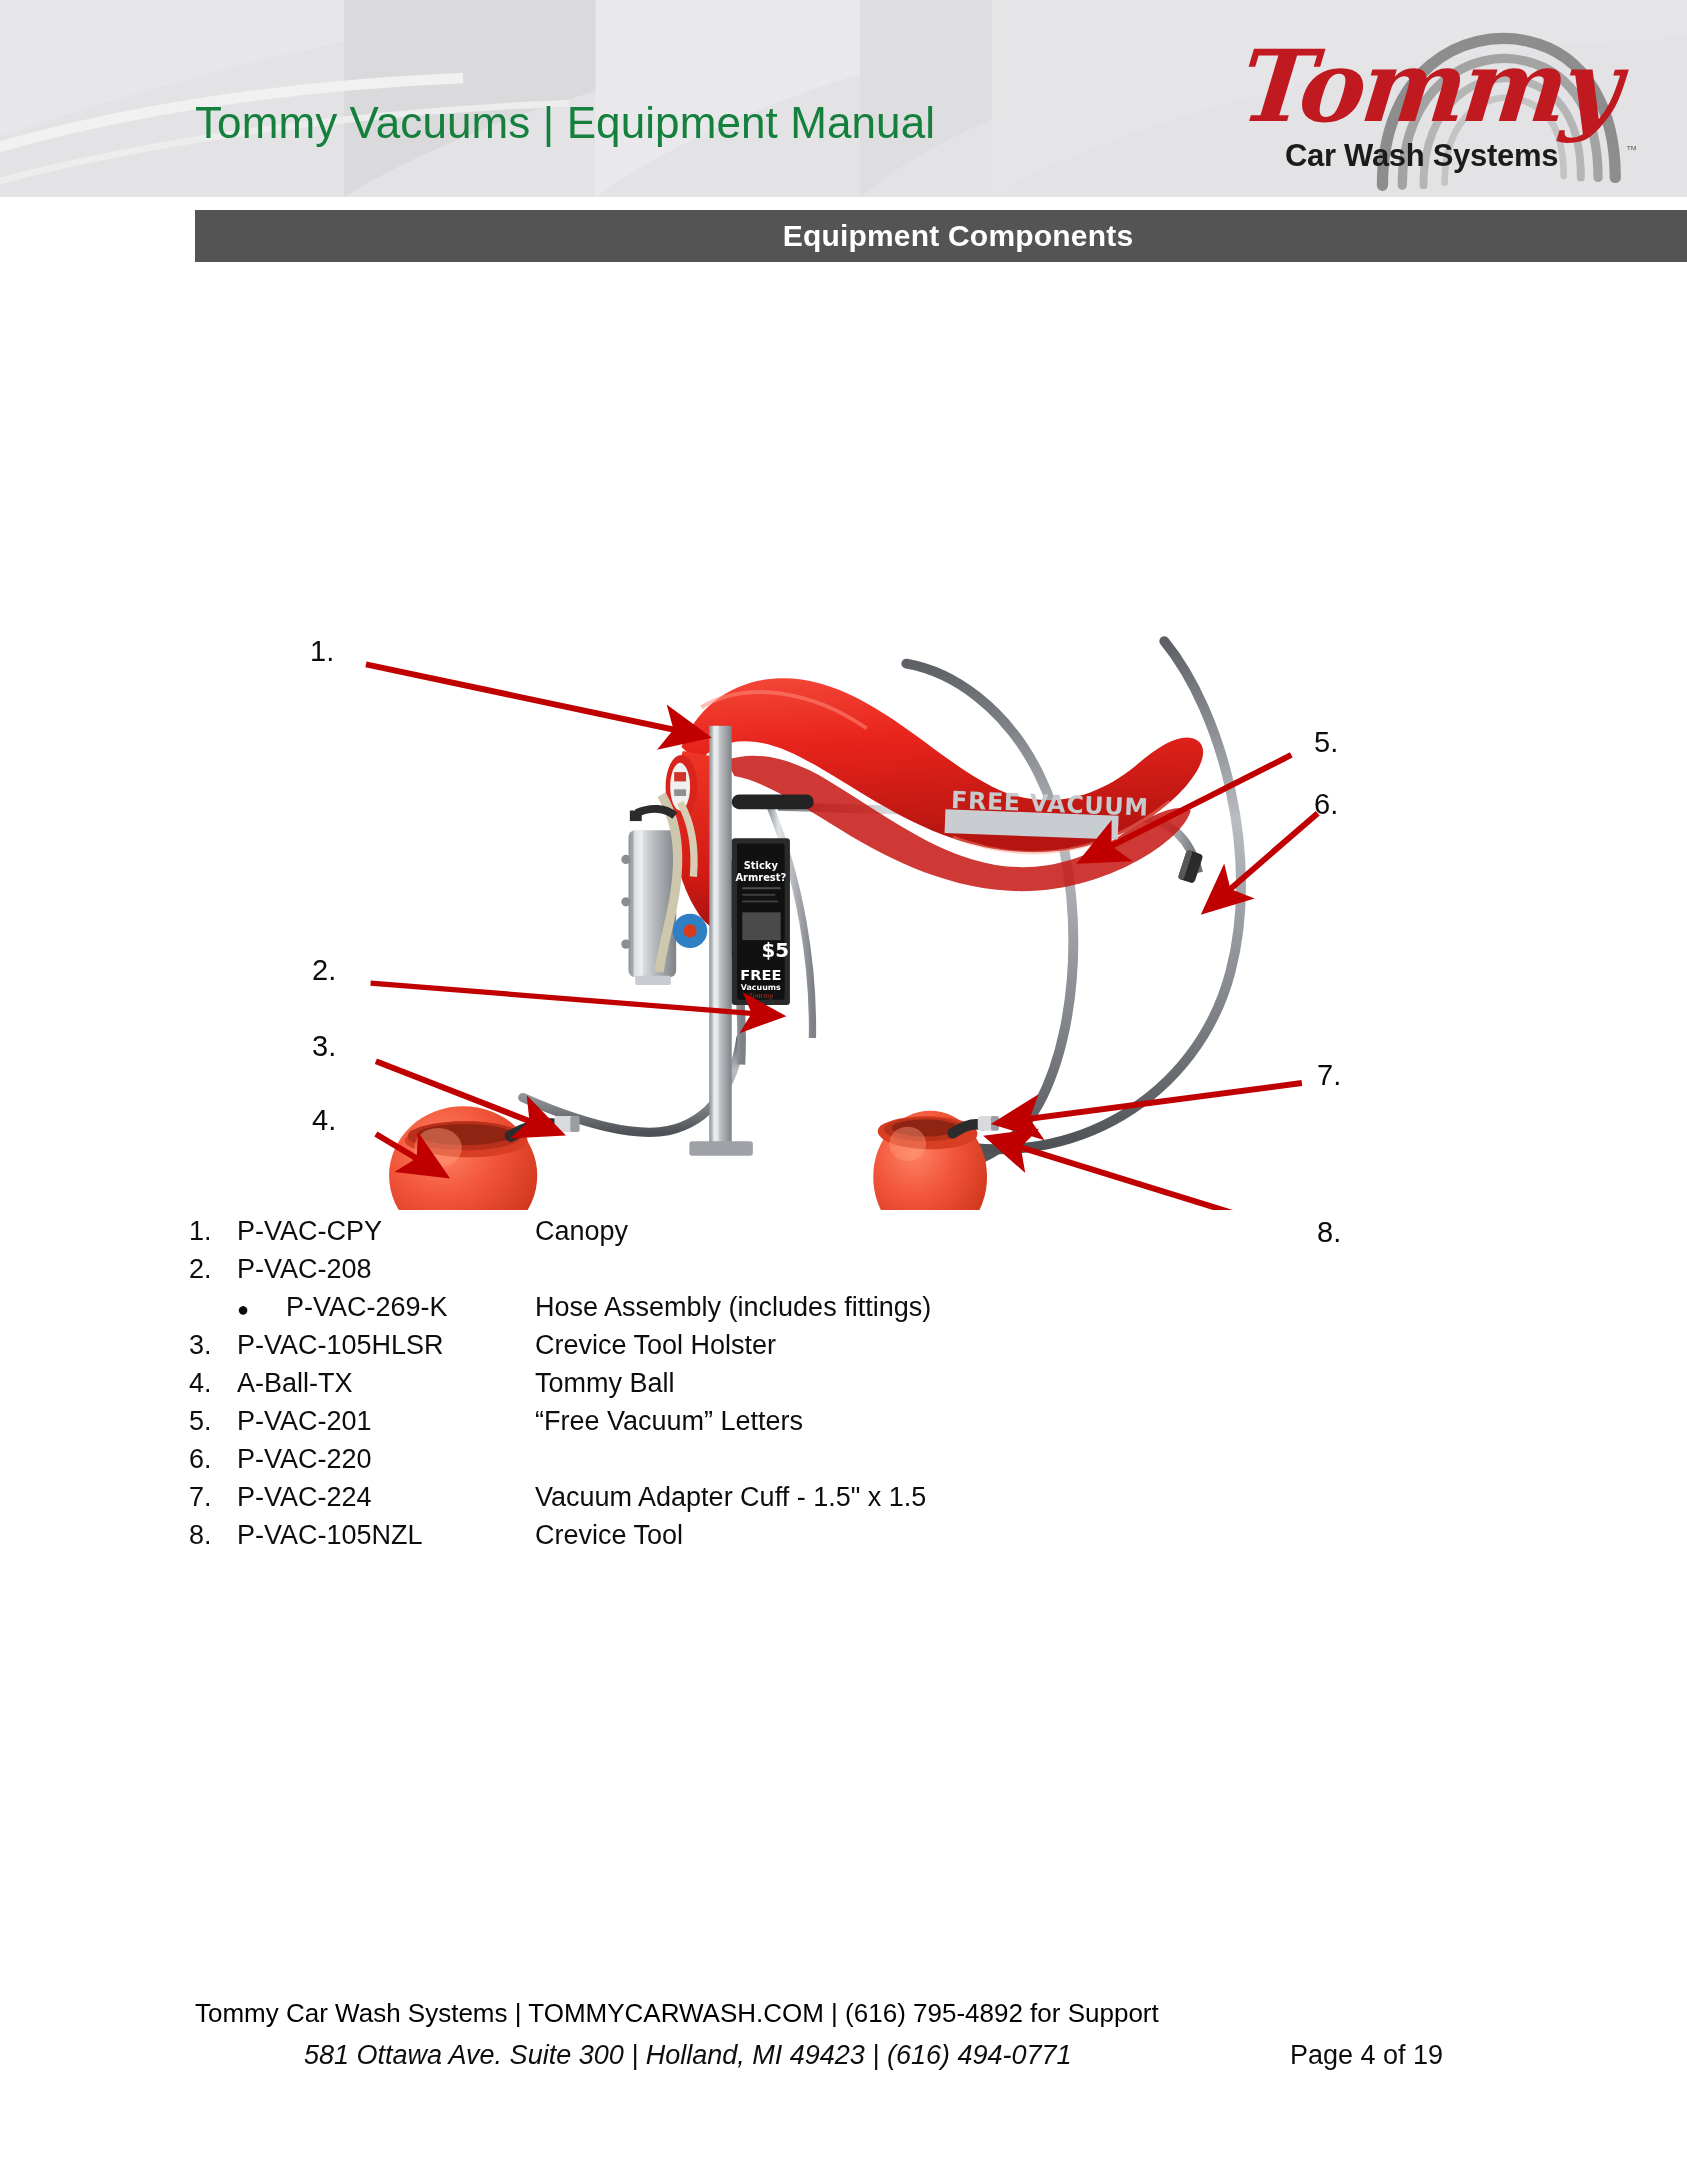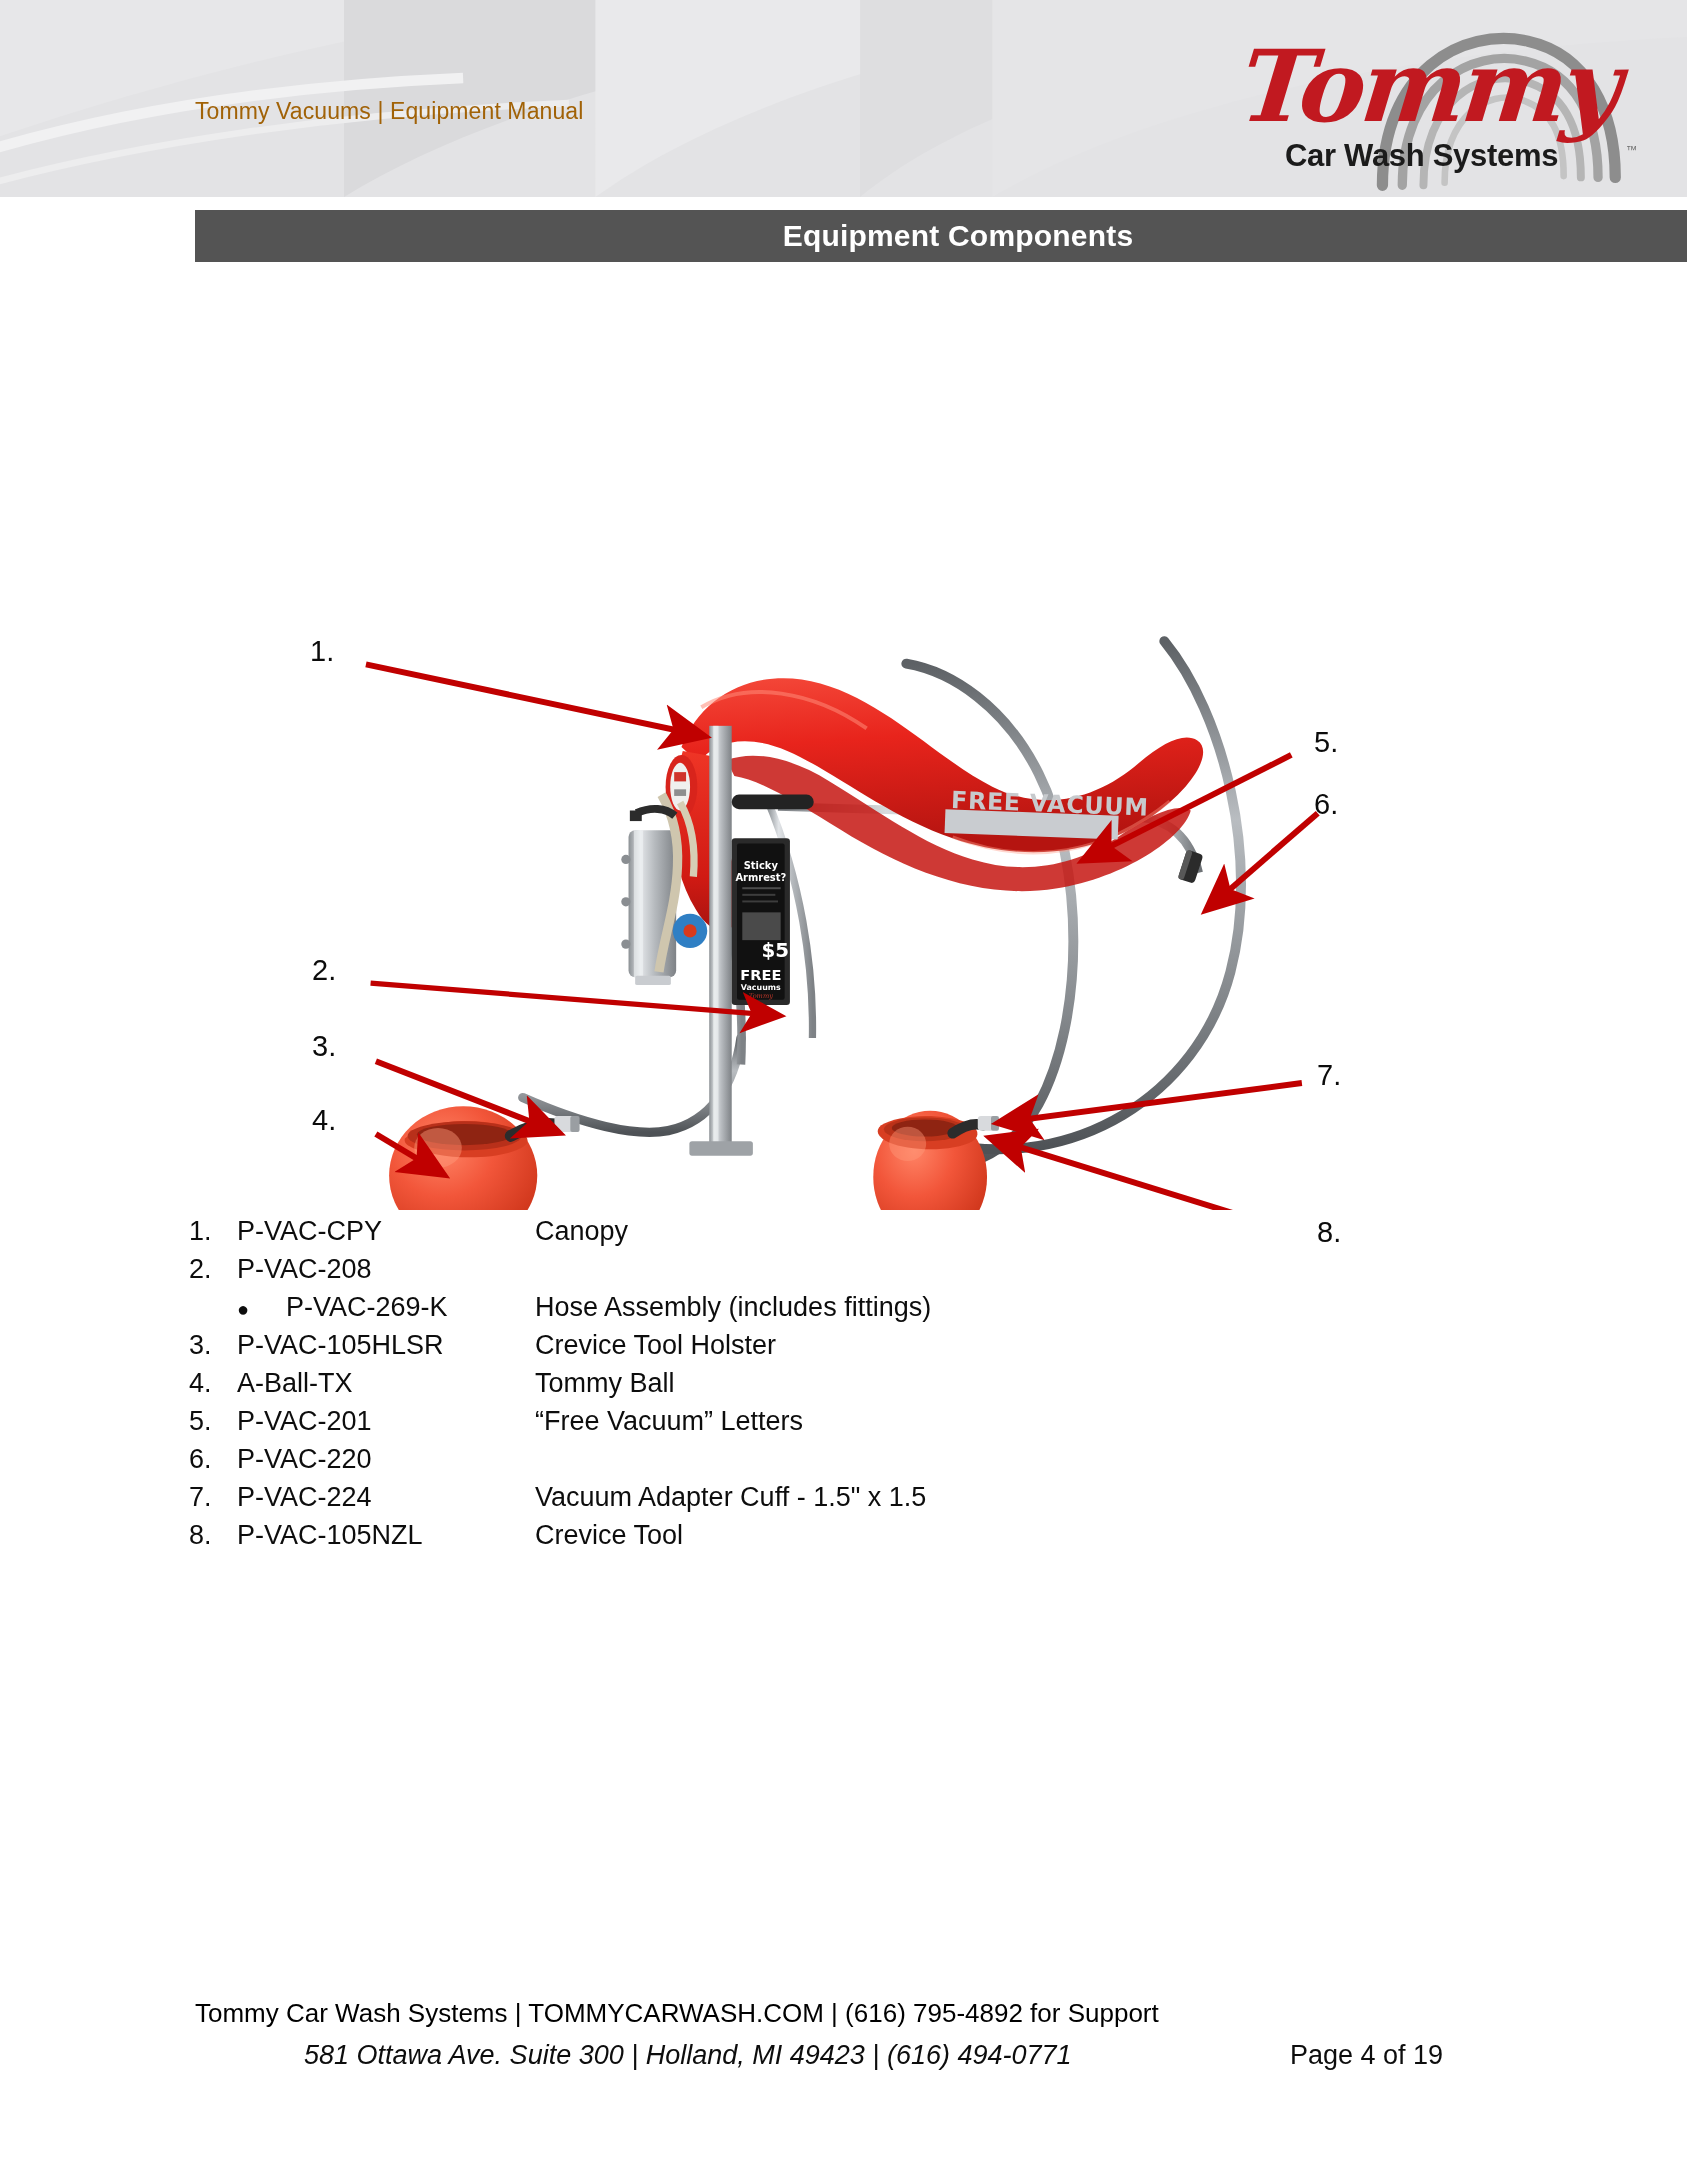--- a/index.html
+++ b/index.html
@@ -27,23 +27,23 @@
   }
   #header-swoosh-layer {
     position: absolute;
     left: 0; top: 0;
     width: 1687px; height: 197px;
   }
   #header-title {
     position: absolute;
     left: 195px;
     top: 98px;
-    font-size: 23px;
+    font-size: 44px;
     letter-spacing: 0.1px;
-    color: #a16207;
+    color: #15803d;
     white-space: nowrap;
   }
 
   
   #brand-logo {
     position: absolute;
     left: 1184px;
     top: 12px;
     width: 463px;
     height: 180px;

